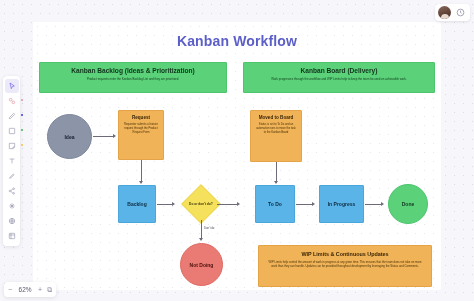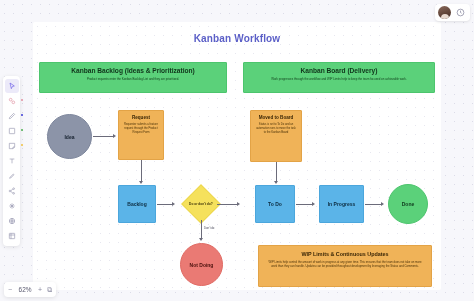--- a/index.html
+++ b/index.html
@@ -30,21 +30,21 @@
     background-size: 9px 9px;
     pointer-events: none;
   }
 
   
   .board-title {
     position: absolute;
     left: 33px; top: 33px;
     width: 408px;
     text-align: center;
-    font-size: 10px;
+    font-size: 14px;
     font-weight: bold;
     color: #5b5fc7;
     letter-spacing: .15px;
   }
 
   
   .topright {
     position: absolute; right: 4px; top: 4px;
     display: flex; align-items: center; gap: 3px;
     background: #ffffff;

